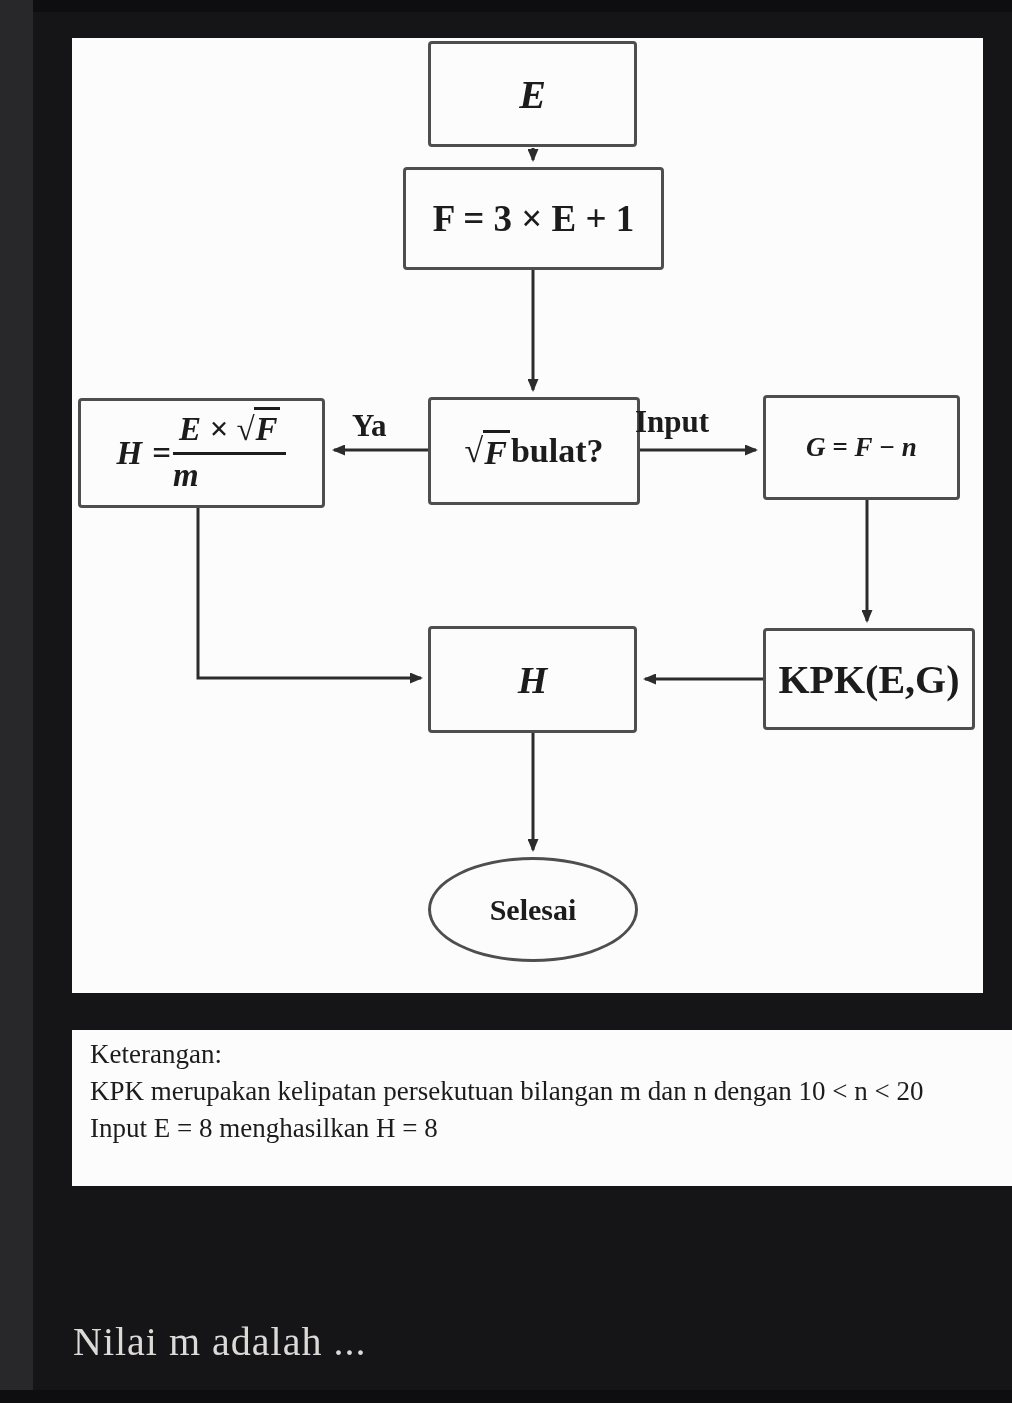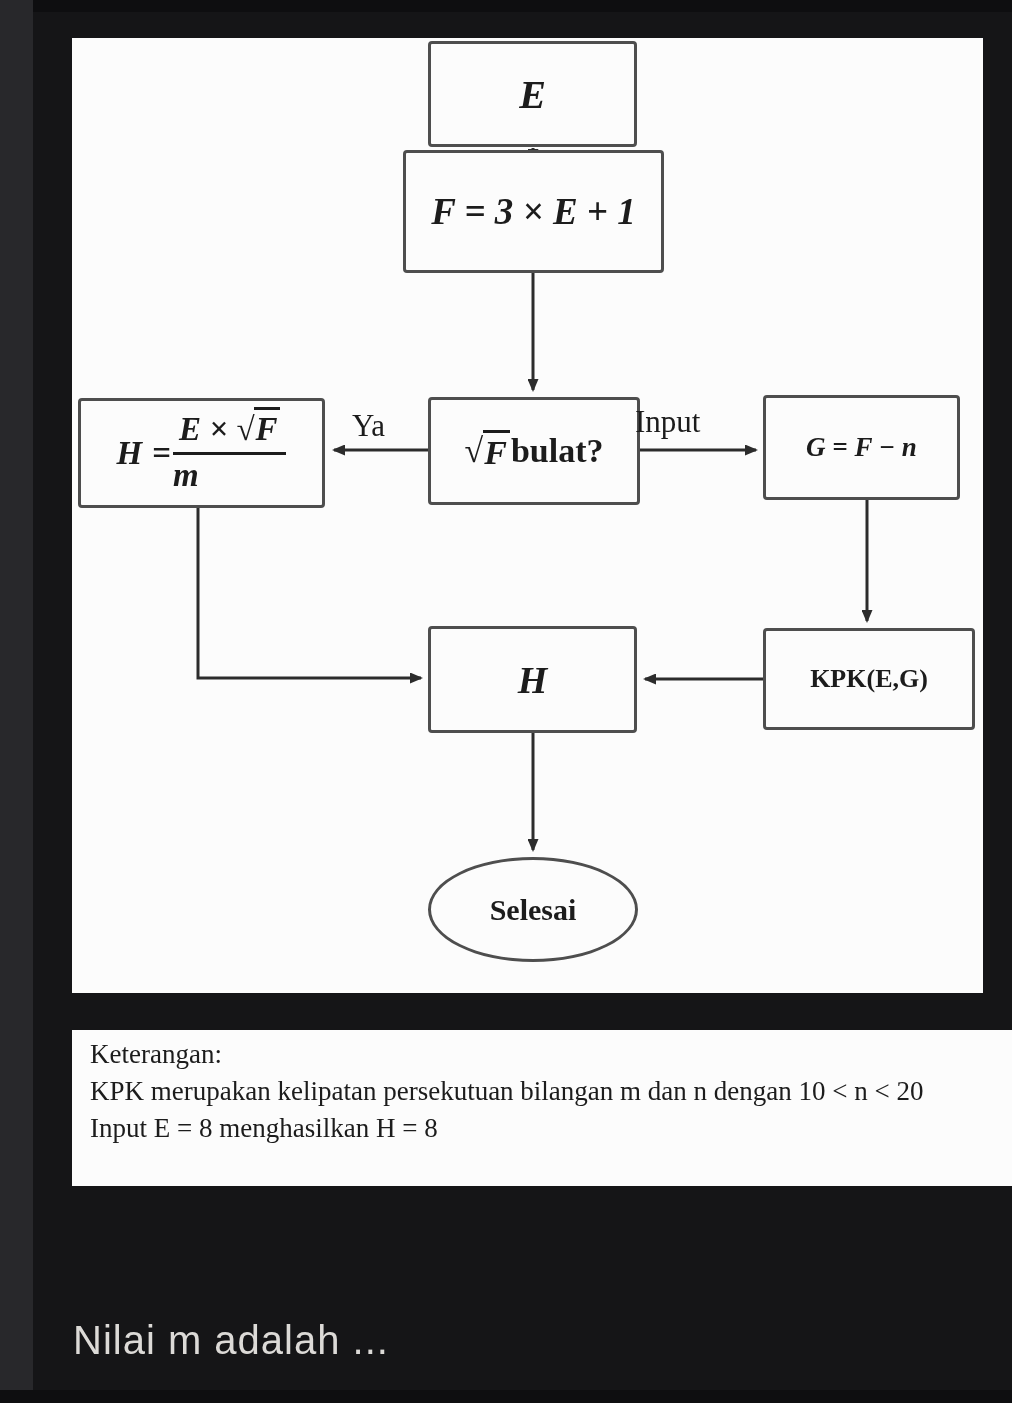--- a/index.html
+++ b/index.html
@@ -23,44 +23,44 @@
   .edges{position:absolute;left:0;top:0;width:911px;height:955px}
 
   .node{position:absolute;display:flex;align-items:center;justify-content:center;
         color:var(--ink);text-align:center;font-weight:700}
   .box{border:3px solid var(--line);border-radius:4px;background:var(--panel)}
   .ellipse{border:3px solid var(--line);border-radius:50%;background:var(--panel)}
   .var{font-style:italic}
   .roman{font-style:normal}
 
   #node-e{left:356px;top:3px;width:209px;height:106px;font-size:40px;font-style:italic}
-  #node-f{left:331px;top:112px;width:261px;height:123px;font-size:37px;font-style:italic}
+  #node-f{left:331px;top:129px;width:261px;height:103px;font-size:37px;}
   #node-decision{left:356px;top:359px;width:212px;height:108px;font-size:34px}
   #node-hformula{left:6px;top:360px;width:247px;height:110px;font-size:33px}
   #node-g{left:691px;top:357px;width:197px;height:105px;font-size:27px;font-style:italic}
-  #node-kpk{left:691px;top:590px;width:212px;height:102px;font-size:26px}
+  #node-kpk{left:691px;top:590px;width:212px;height:102px;font-size:40px}
   #node-h{left:356px;top:588px;width:209px;height:107px;font-size:38px;font-style:italic}
   #node-end{left:356px;top:819px;width:210px;height:105px;font-size:30px}
 
   .sqrt-var{font-style:italic;border-top:3px solid var(--ink);padding:1px 3px 0 1px}
   .decision-suffix{margin-left:1px}
   .frac{display:inline-flex;flex-direction:column;align-items:flex-start;margin-left:2px;line-height:1.15}
   .frac .num{border-bottom:3px solid var(--ink);padding:0 6px 3px}
   .frac .den{padding-top:2px}
   .eq{margin-left:10px}
 
-  .edge-label{position:absolute;color:var(--ink);font-weight:400;font-size:31px}
+  .edge-label{position:absolute;color:var(--ink);font-weight:700;font-size:31px}
   #label-ya{left:280px;top:370px}
   #label-tidak{left:563px;top:366px}
 
   .ket-title{margin-bottom:0}
   .ket-line{white-space:nowrap}
 
   .question{position:absolute;left:73px;top:1318px;color:var(--question);
-            font-family:Liberation Sans, sans-serif;font-size:40px;
+            font-family:Liberation Serif, serif;font-size:40px;
             font-weight:400;letter-spacing:1px}
 </style>
 </head>
 <body>
 
 <div class="screen">
   <div class="left-strip"></div>
   <div class="top-band"></div>
   <div class="bottom-band"></div>
 

